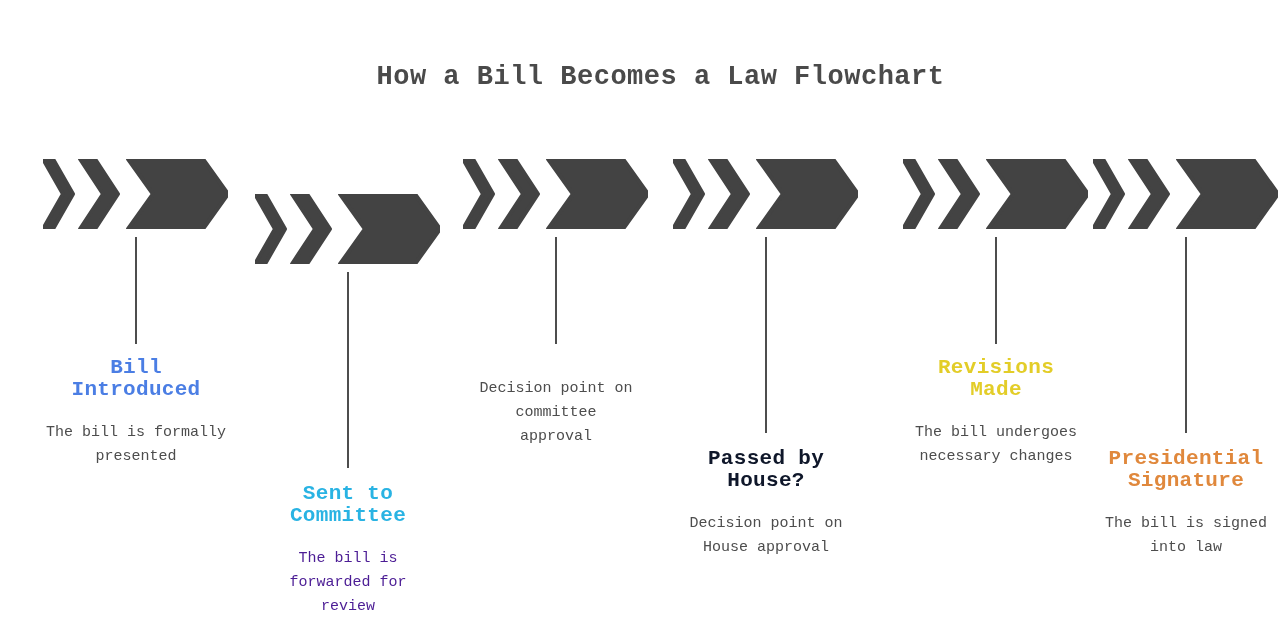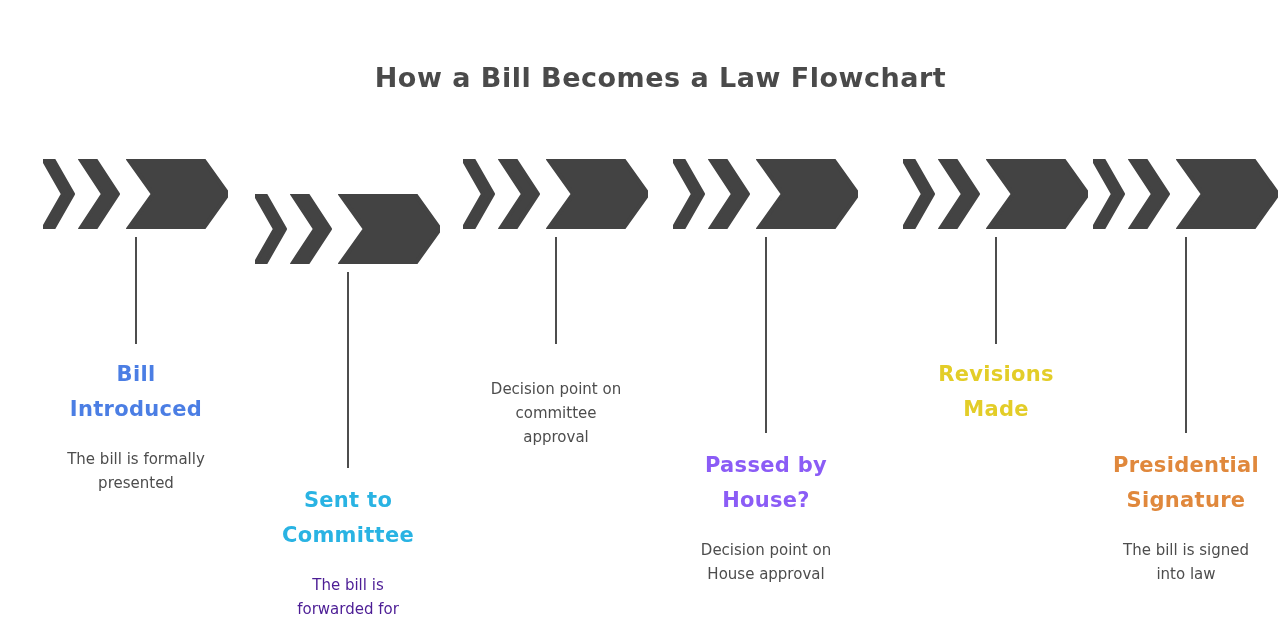--- a/index.html
+++ b/index.html
@@ -7,20 +7,21 @@
     padding: 0;
     background: #ffffff;
     font-family: "DejaVu Sans", "Liberation Sans", sans-serif;
   }
   .stage {
     position: relative;
     width: 1285px;
     height: 617px;
     background: #ffffff;
     overflow: hidden;
+    font-family: Liberation Mono, monospace;
   }
   .page-title {
     position: absolute;
     top: 62px;
     left: 18px;
     width: 1285px;
     margin: 0;
     text-align: center;
     font-size: 27px;
     font-weight: bold;
@@ -54,21 +55,21 @@
     position: absolute;
     left: 0;
     width: 210px;
     text-align: center;
   }
   .label.high { top: 357px; }
   .label.low  { top: 448px; }
   .step-title {
     font-size: 21px;
     font-weight: bold;
-    line-height: 35px;
+    line-height: 22px;
     letter-spacing: 0.3px;
   }
   .step-desc {
     margin-top: 20px;
     font-size: 15px;
     line-height: 24px;
     color: #4d4d4d;
   }
 </style>
 </head>
@@ -113,33 +114,34 @@
         </div>
       </div>
       <div class="step" style="left: 661px;">
         <svg viewBox="0 0 185 70" class="arrow">
           <polygon points="0,0 10,0 30,35 10,70 0,70 20,35" fill="#434343" stroke="#434343" stroke-width="4" stroke-linejoin="round"></polygon>
           <polygon points="37,0 52,0 75,35 52,70 37,70 60,35" fill="#434343" stroke="#434343" stroke-width="4" stroke-linejoin="round"></polygon>
           <polygon points="85,0 160,0 185,35 160,70 85,70 110,35" fill="#434343" stroke="#434343" stroke-width="4" stroke-linejoin="round"></polygon>
         </svg>
         <div class="connector low" style="background: rgb(77, 77, 77);"></div>
         <div class="label low">
-          <div class="step-title" style="color: #8b5cf6;">Passed by<br>House?</div>
+          <div class="step-title" style="color: #0f172a;">Passed by<br>House?</div>
           <div class="step-desc" style="color: rgb(77, 77, 77);">Decision point on<br>House approval</div>
         </div>
       </div>
       <div class="step" style="left: 891px;">
         <svg viewBox="0 0 185 70" class="arrow">
           <polygon points="0,0 10,0 30,35 10,70 0,70 20,35" fill="#434343" stroke="#434343" stroke-width="4" stroke-linejoin="round"></polygon>
           <polygon points="37,0 52,0 75,35 52,70 37,70 60,35" fill="#434343" stroke="#434343" stroke-width="4" stroke-linejoin="round"></polygon>
           <polygon points="85,0 160,0 185,35 160,70 85,70 110,35" fill="#434343" stroke="#434343" stroke-width="4" stroke-linejoin="round"></polygon>
         </svg>
         <div class="connector high" style="background: rgb(77, 77, 77);"></div>
         <div class="label high">
           <div class="step-title" style="color: rgb(227, 205, 40);">Revisions<br>Made</div>
+          <div class="step-desc" style="color: rgb(77, 77, 77);">The bill undergoes<br>necessary changes</div>
         </div>
       </div>
       <div class="step" style="left: 1081px;">
         <svg viewBox="0 0 185 70" class="arrow">
           <polygon points="0,0 10,0 30,35 10,70 0,70 20,35" fill="#434343" stroke="#434343" stroke-width="4" stroke-linejoin="round"></polygon>
           <polygon points="37,0 52,0 75,35 52,70 37,70 60,35" fill="#434343" stroke="#434343" stroke-width="4" stroke-linejoin="round"></polygon>
           <polygon points="85,0 160,0 185,35 160,70 85,70 110,35" fill="#434343" stroke="#434343" stroke-width="4" stroke-linejoin="round"></polygon>
         </svg>
         <div class="connector low" style="background: rgb(77, 77, 77);"></div>
         <div class="label low">

